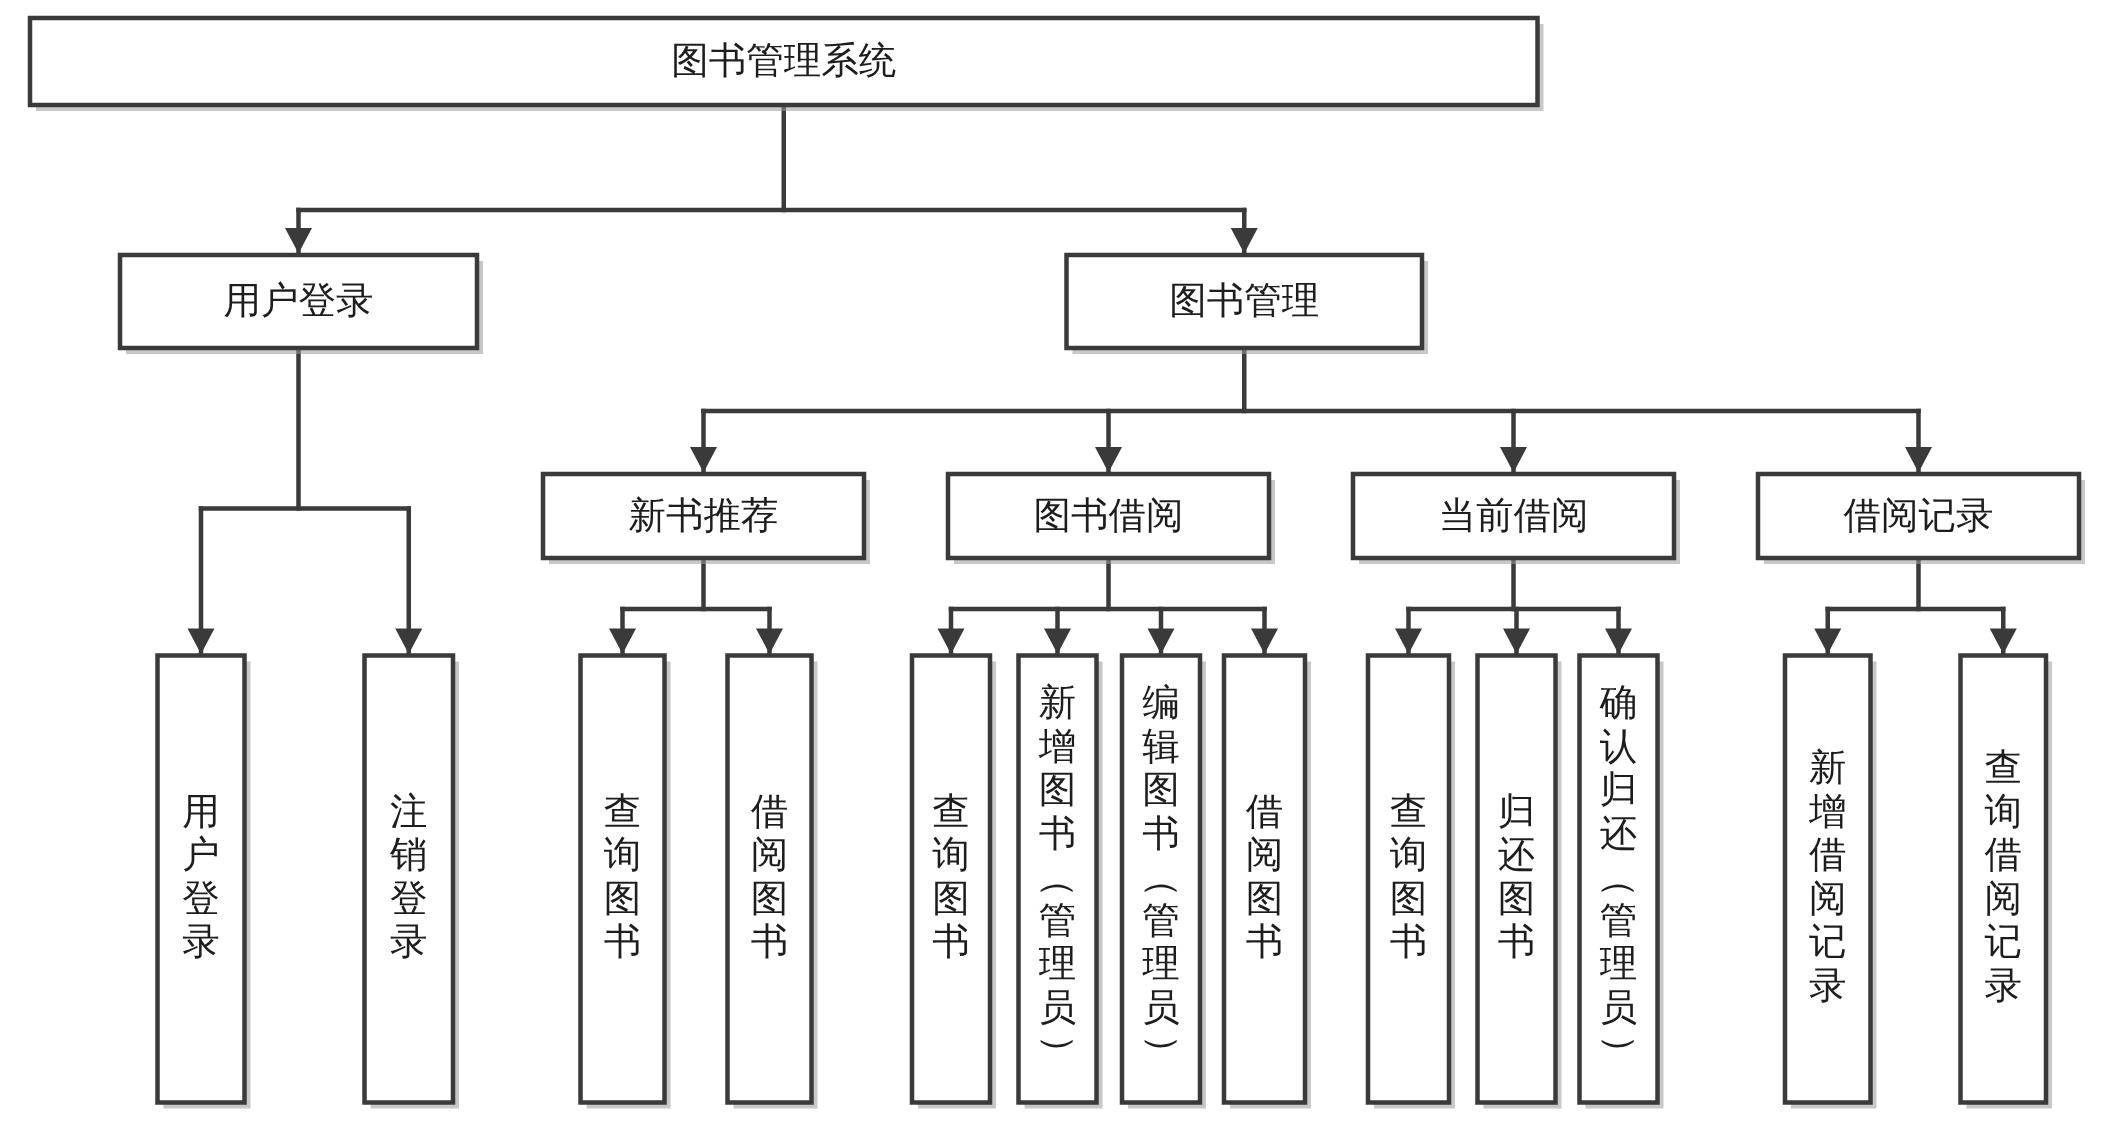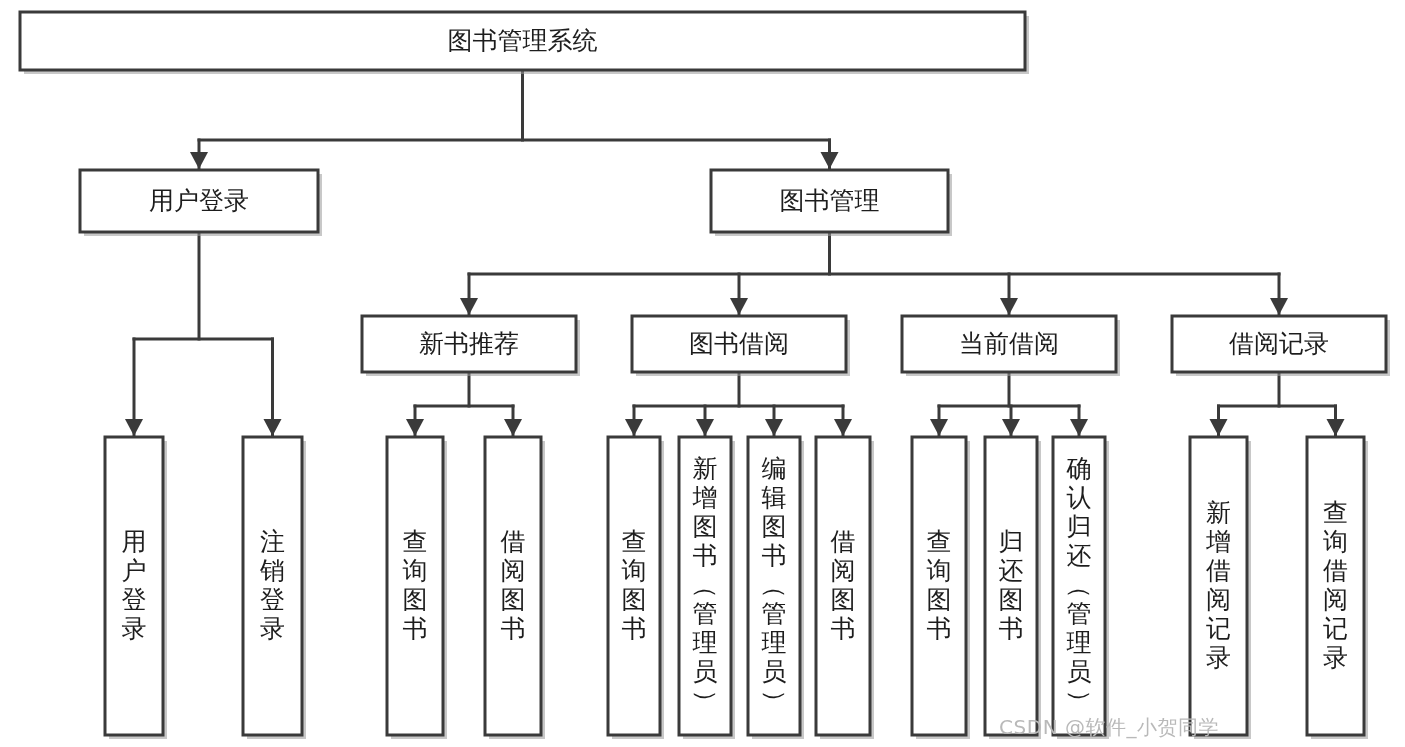--- a/index.html
+++ b/index.html
@@ -292,14 +292,13 @@
           <rect x="1307" y="437" width="57" height="298" class="node-rect"></rect>
           <text x="1335.5" y="513.5" class="node-label label-v" font-size="26">查</text>
           <text x="1335.5" y="542.5" class="node-label label-v" font-size="26">询</text>
           <text x="1335.5" y="571.5" class="node-label label-v" font-size="26">借</text>
           <text x="1335.5" y="600.5" class="node-label label-v" font-size="26">阅</text>
           <text x="1335.5" y="629.5" class="node-label label-v" font-size="26">记</text>
           <text x="1335.5" y="658.5" class="node-label label-v" font-size="26">录</text>
         </g>
       </g>
   </svg>
-  <div class="watermark">CSDN @软件_小贺同学</div>
 </div>
 
 </body></html>

